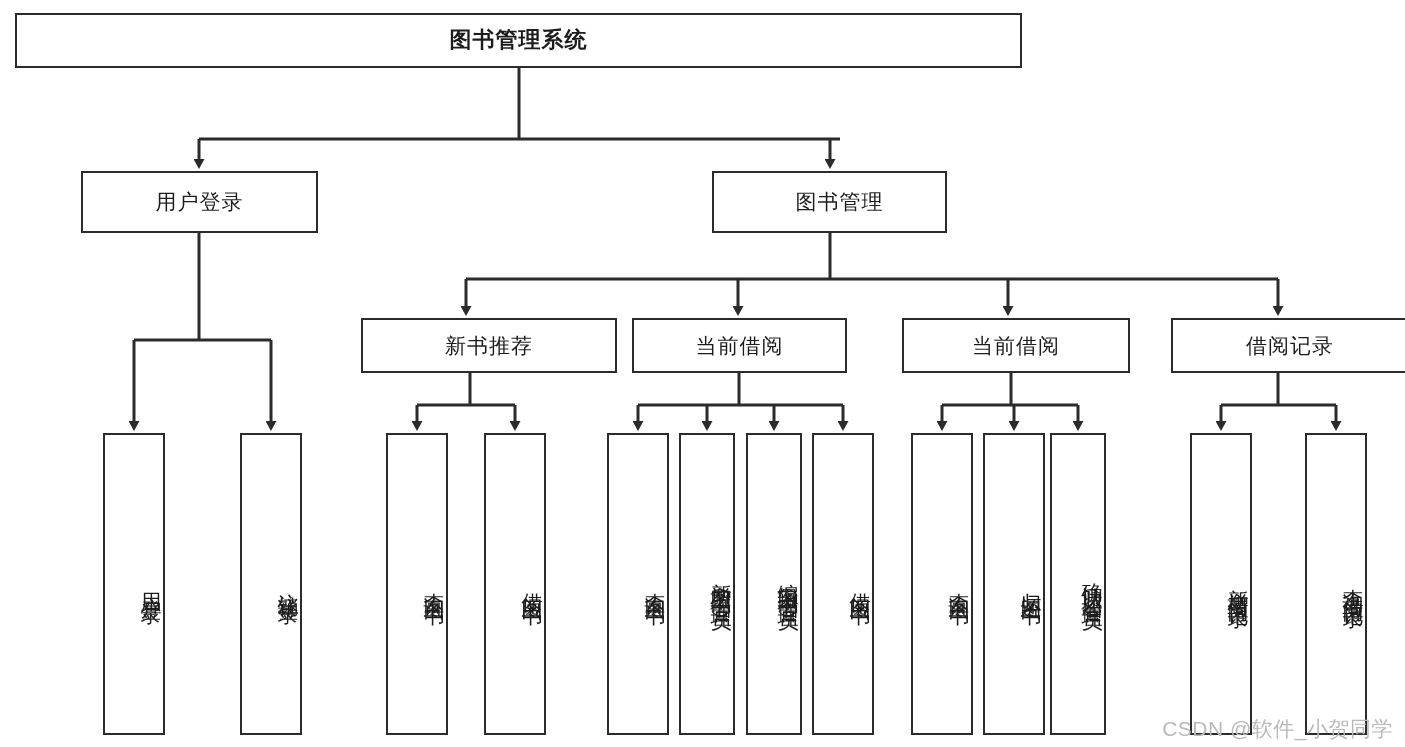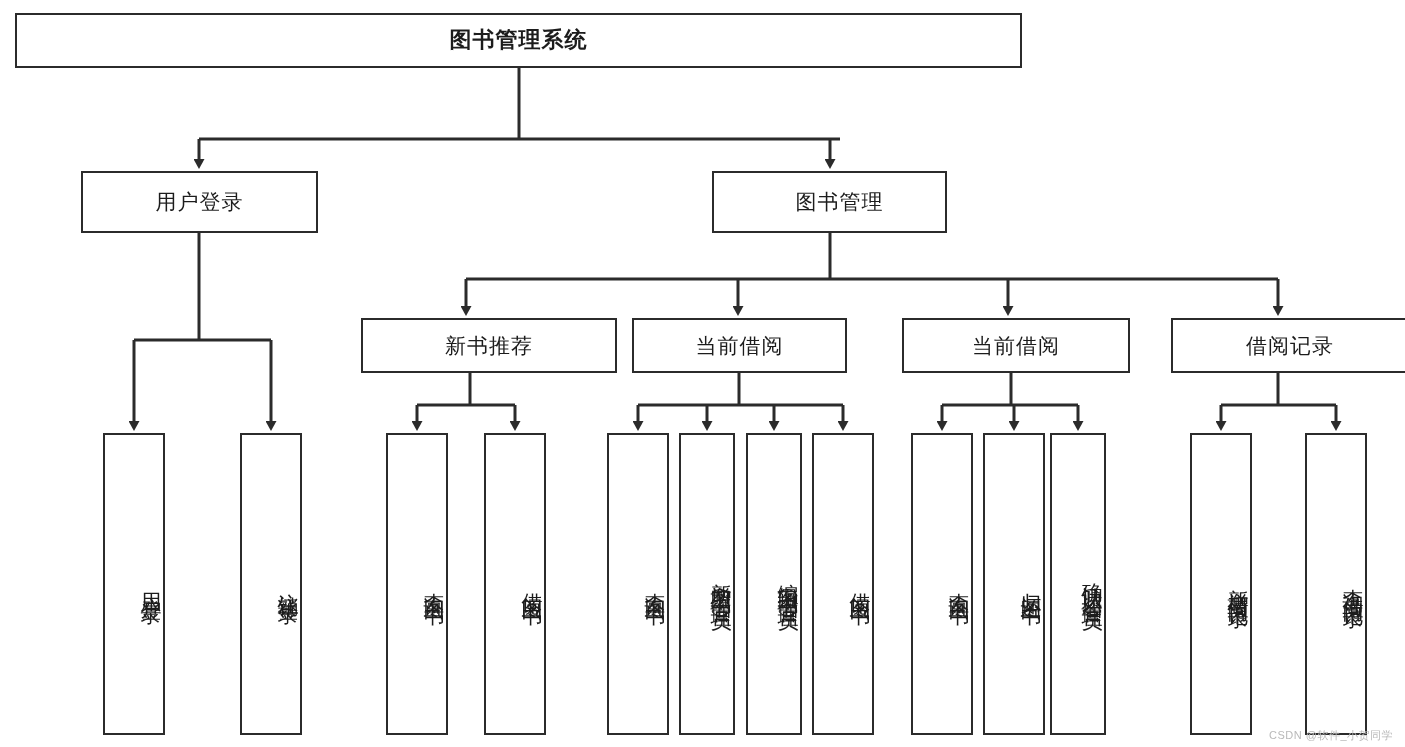--- a/index.html
+++ b/index.html
@@ -54,21 +54,21 @@
   }
   .leaf-label{
     writing-mode:vertical-rl;
     text-orientation:upright;
     white-space:nowrap;
   }
   .watermark{
     position:absolute;
     right:12px;
     bottom:4px;
-    font-size:11px;
+    font-size:21px;
     color:#b9b9b9;
     letter-spacing:0.5px;
     white-space:nowrap;
     z-index:5;
     font-family:"Liberation Sans","DejaVu Sans",sans-serif;
   }
 </style>
 </head>
 <body>
 

